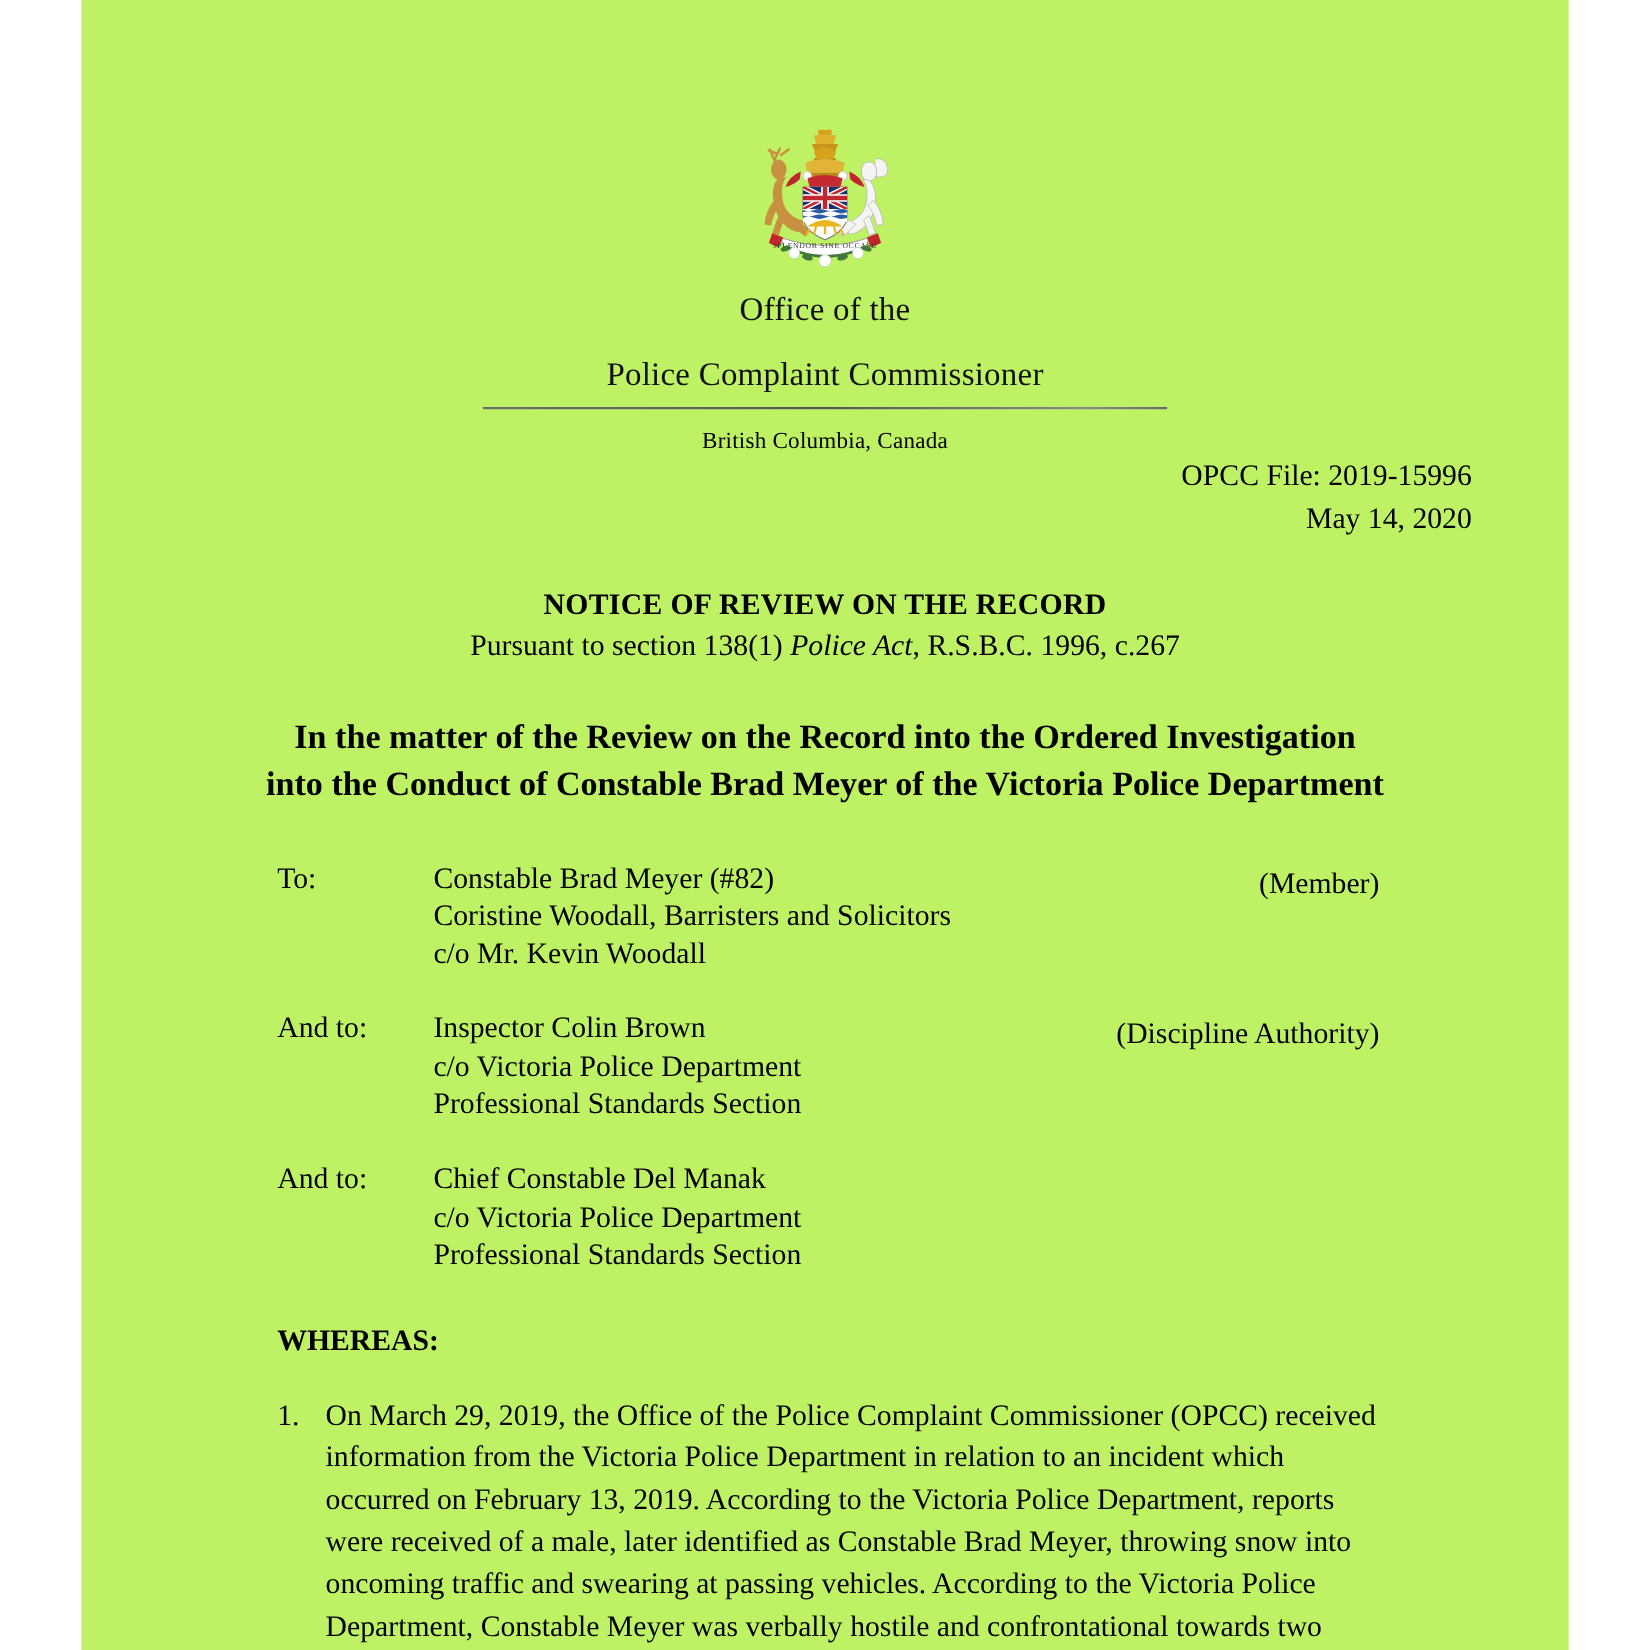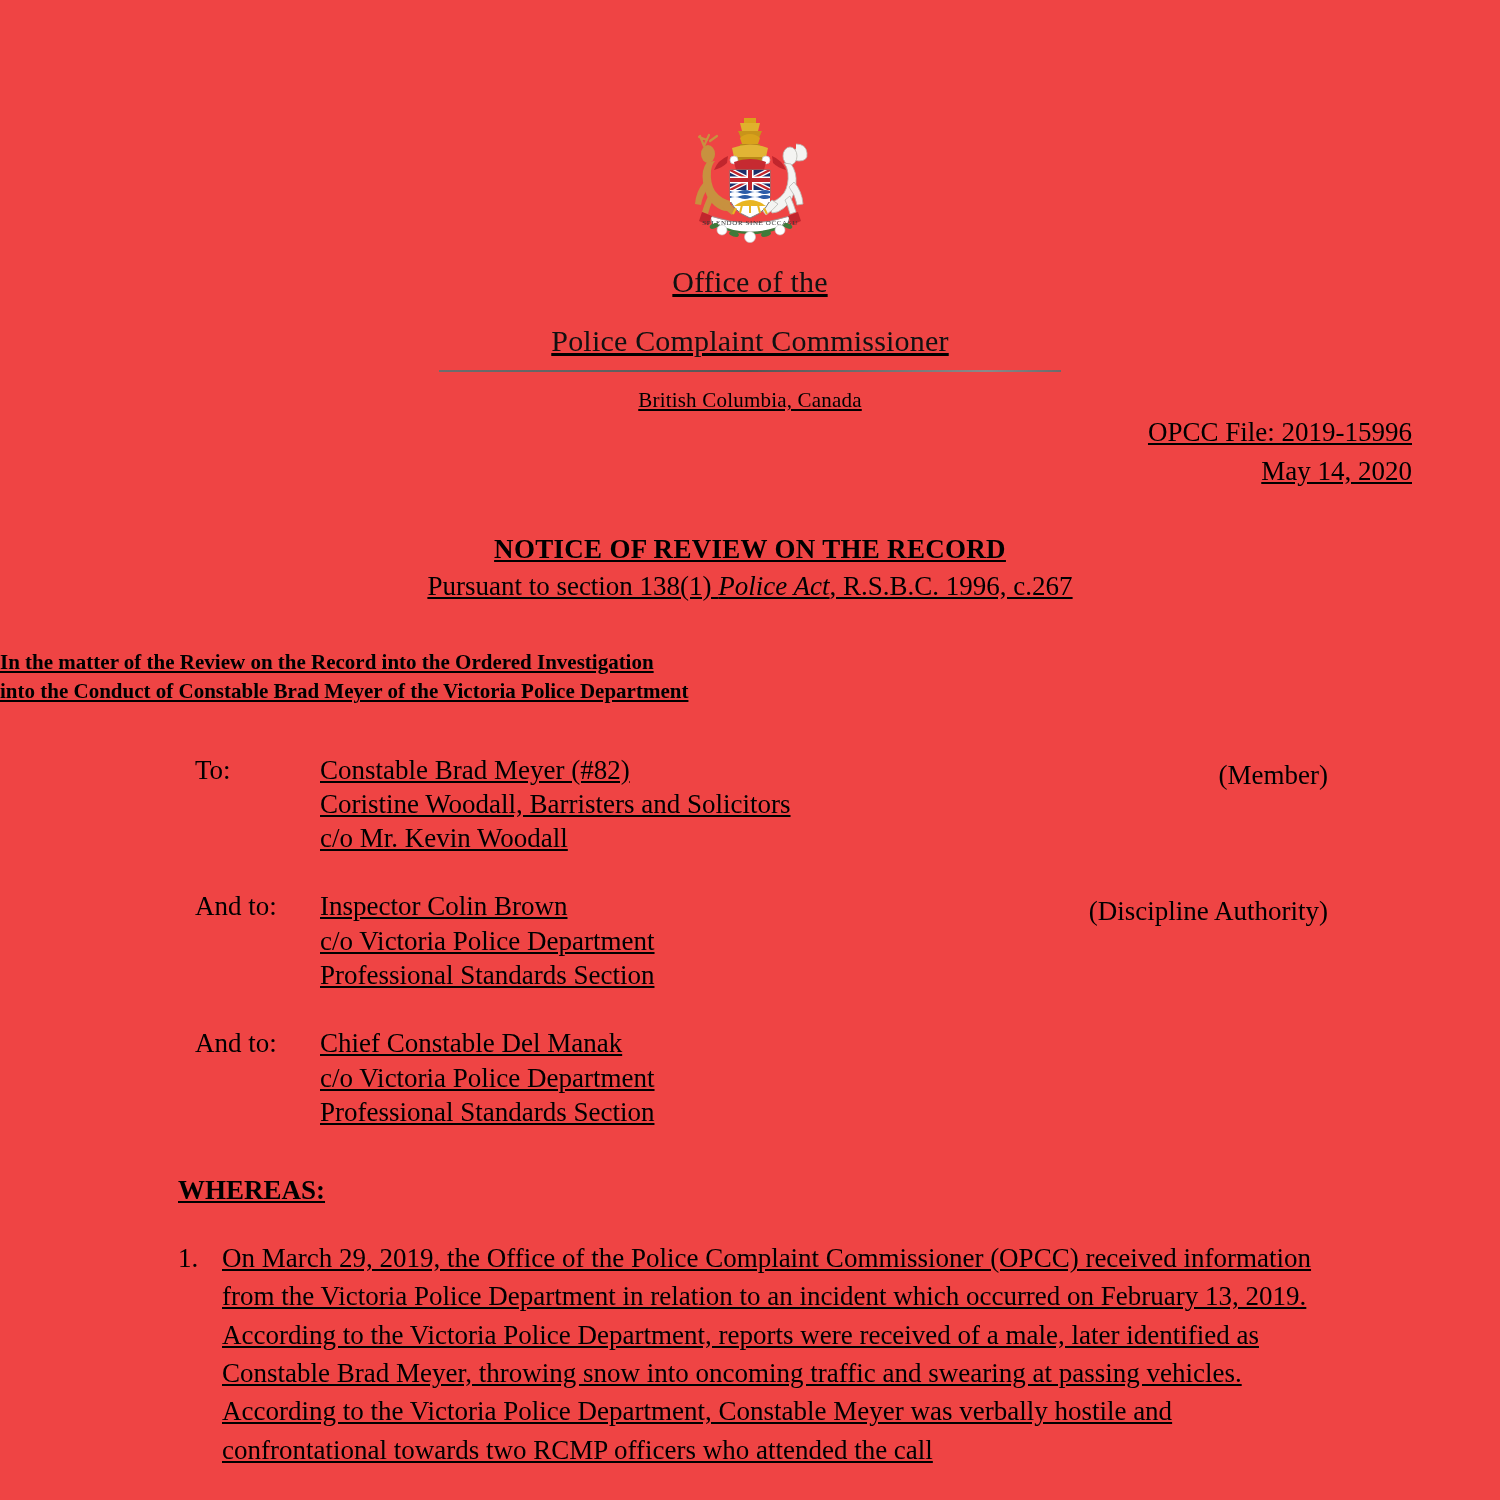--- a/index.html
+++ b/index.html
@@ -7,26 +7,25 @@
     margin: 0;
     padding: 0;
     background: #ffffff;
   }
   body {
     font-family: "Liberation Serif", "DejaVu Serif", serif;
     color: #000000;
   }
   .page {
     position: relative;
-    width: 1500px;
+    width: 1352px;
     height: 1500px;
     margin: 0 auto;
-    background: #ef4444;
+    background: #bef264;
     overflow: hidden;
-    text-decoration: underline;
   }
 
   
   .letterhead {
     text-align: center;
     padding-top: 112px;
   }
   .crest {
     display: block;
     margin: 0 auto;
@@ -76,42 +75,42 @@
   }
   .doc-subtitle {
     margin-top: 6px;
     text-align: center;
     font-size: 27px;
   }
   .doc-subtitle .ital { font-style: italic; }
 
   .matter {
     margin-top: 46px;
-    text-align: left;
+    text-align: center;
     font-weight: bold;
-    font-size: 21px;
+    font-size: 31px;
     line-height: 1.40;
   }
 
   
   .addresses {
     margin-top: 46px;
     padding-left: 178px;
     padding-right: 172px;
   }
   .addr-block {
     position: relative;
     margin-bottom: 34px;
     font-size: 27px;
     line-height: 1.27;
   }
   .addr-block:last-child { margin-bottom: 0; }
   .addr-label {
     position: absolute;
-    left: 17px;
+    left: 0;
     top: 0;
     width: 142px;
   }
   .addr-lines {
     margin-left: 142px;
   }
   .addr-role {
     position: absolute;
     right: 0;
     top: 5px;

